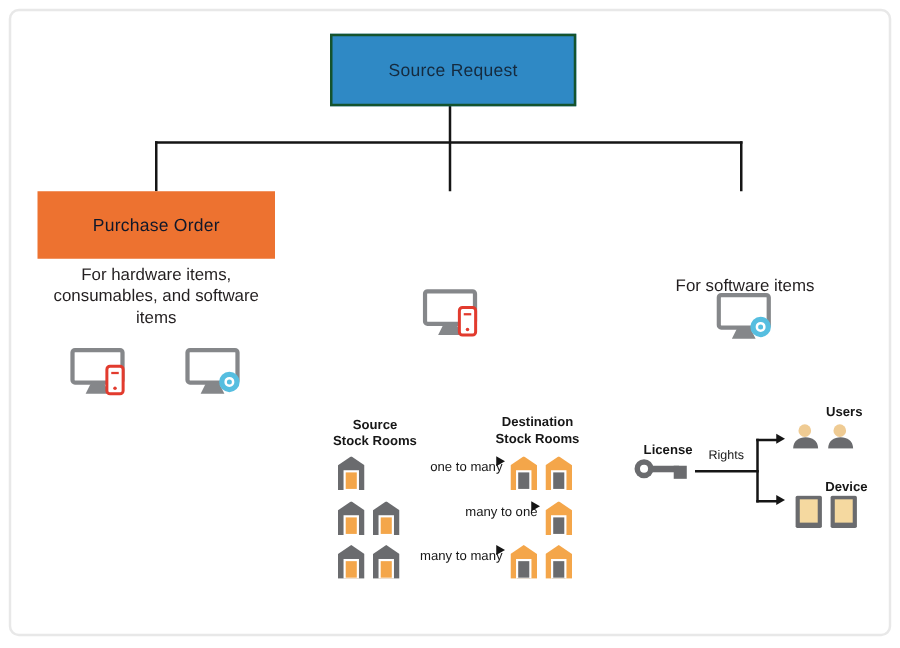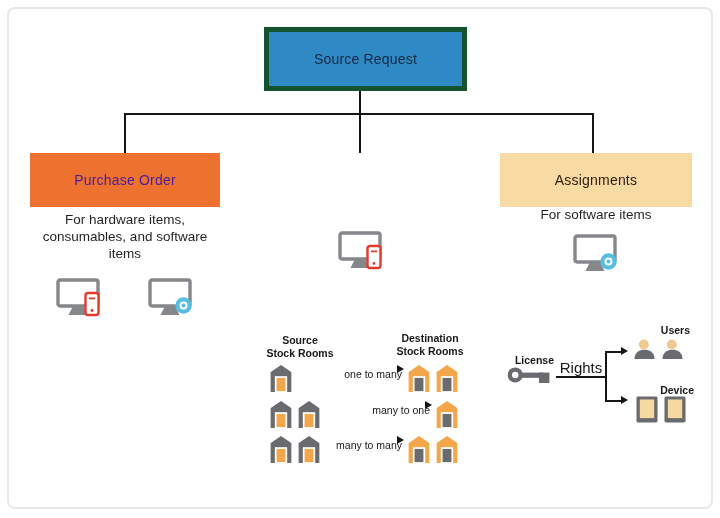--- a/index.html
+++ b/index.html
@@ -9,28 +9,28 @@
   }
   .card{
     position:absolute;left:7px;top:7px;right:7px;bottom:9px;
     border:2px solid #e8e8e8;border-radius:8px;pointer-events:none;
   }
   .cline{position:absolute;background:#151515;}
   .node{
     position:absolute;height:54px;display:flex;align-items:center;justify-content:center;
     font-size:14px;letter-spacing:.2px;
   }
-  .node-root{left:264px;top:27px;width:193px;background:#2f89c5;color:#152a3e;border:5px solid #14532d;}
-  .node-purchase{left:30px;top:153px;width:190px;background:#ed7230;color:#4c1d95;}
+  .node-root{left:264px;top:27px;width:193px;background:#2f89c5;color:#152a3e;border:2px solid #14532d;}
+  .node-purchase{left:30px;top:153px;width:190px;background:#ed7230;color:#0f172a;}
   .node-transfer{left:265px;top:153px;width:192px;background:#f4ae4d;color:#2e2010;}
   .node-assign{left:500px;top:153px;width:192px;background:#f8dba3;color:#2e2010;}
   .desc{position:absolute;font-size:13.5px;line-height:17px;text-align:center;color:#231f20;}
   .desc-purchase{left:29px;top:211px;width:192px;text-align:center;}
   .desc-transfer{left:265px;top:212px;width:192px;}
-  .desc-assign{left:500px;top:206px;width:192px;}
+  .desc-assign{left:500px;top:220px;width:192px;}
   .note-transfer{left:269px;top:282px;width:184px;}
   .note-assign{left:492px;top:282px;width:208px;}
   .iconrow{position:absolute;display:flex;justify-content:center;align-items:flex-start;}
   .iconrow-purchase{left:30px;top:278px;width:190px;gap:46px;}
   .iconrow-transfer{left:265px;top:231px;width:192px;}
   .iconrow-assign{left:500px;top:234px;width:192px;}
   .sb{position:absolute;font-size:10.5px;font-weight:bold;line-height:12.5px;text-align:center;color:#171717;}
   .hdr-src{left:264px;top:334px;width:72px;}
   .hdr-dst{left:394px;top:332px;width:72px;}
   .sr-row{position:absolute;left:270px;width:188px;display:flex;align-items:flex-end;}
@@ -43,21 +43,21 @@
           padding:0 6px 10px;min-width:70px;}
   .arrow-label{font-size:10.5px;color:#171717;text-align:center;white-space:nowrap;margin-bottom:2px;}
   .arrow{position:relative;height:2px;background:#151515;}
   .arrow::after{
     content:"";position:absolute;right:-2px;top:-3.5px;width:0;height:0;
     border-left:7px solid #151515;border-top:4.5px solid transparent;border-bottom:4.5px solid transparent;
   }
   .tri-e{position:absolute;width:0;height:0;
     border-left:7px solid #151515;border-top:4.5px solid transparent;border-bottom:4.5px solid transparent;}
   .lic-label{position:absolute;font-size:10.5px;font-weight:bold;color:#171717;text-align:right;}
-  .plain-label{position:absolute;font-size:15px;color:#171717;text-align:center;}
+  .plain-label{position:absolute;font-size:10px;color:#171717;text-align:center;}
   .figs{position:absolute;display:flex;}
   svg{display:block;}
   .wh-gray{--wh-body:#6a6b6e;--wh-door:#f4a64a;}
   .wh-orange{--wh-body:#f4a64a;--wh-door:#6a6b6e;}
   .symdefs{position:absolute;width:0;height:0;overflow:hidden;}
 </style>
 </head>
 <body>
 
 <svg class="symdefs" aria-hidden="true">
@@ -92,23 +92,20 @@
   <div class="cline" style="left:124px;top:113px;width:470px;height:2px"></div>
   <div class="cline" style="left:124px;top:113px;width:2px;height:40px"></div>
   <div class="cline" style="left:592px;top:113px;width:2px;height:40px"></div>
 
   <div class="node node-root">
     <span>Source Request</span>
   </div>
   <div class="node node-purchase">
     <span>Purchase Order</span>
   </div>
-  <div class="node node-assign">
-    <span>Assignments</span>
-  </div>
 
   <div class="desc desc-purchase">For hardware items, consumables, and software items</div>
   <div class="iconrow iconrow-purchase">
     <svg width="46" height="42" viewBox="0 0 46 42">
       <use href="#sym-monitor"></use>
       <rect x="29.5" y="15" width="13" height="22" rx="2.5" fill="#ffffff" stroke="#E23B2E" stroke-width="2.4"></rect>
       <rect x="33" y="19.5" width="6" height="1.8" fill="#E23B2E"></rect>
       <circle cx="36" cy="32.5" r="1.4" fill="#E23B2E"></circle>
     </svg>
     <svg width="46" height="42" viewBox="0 0 46 42">

